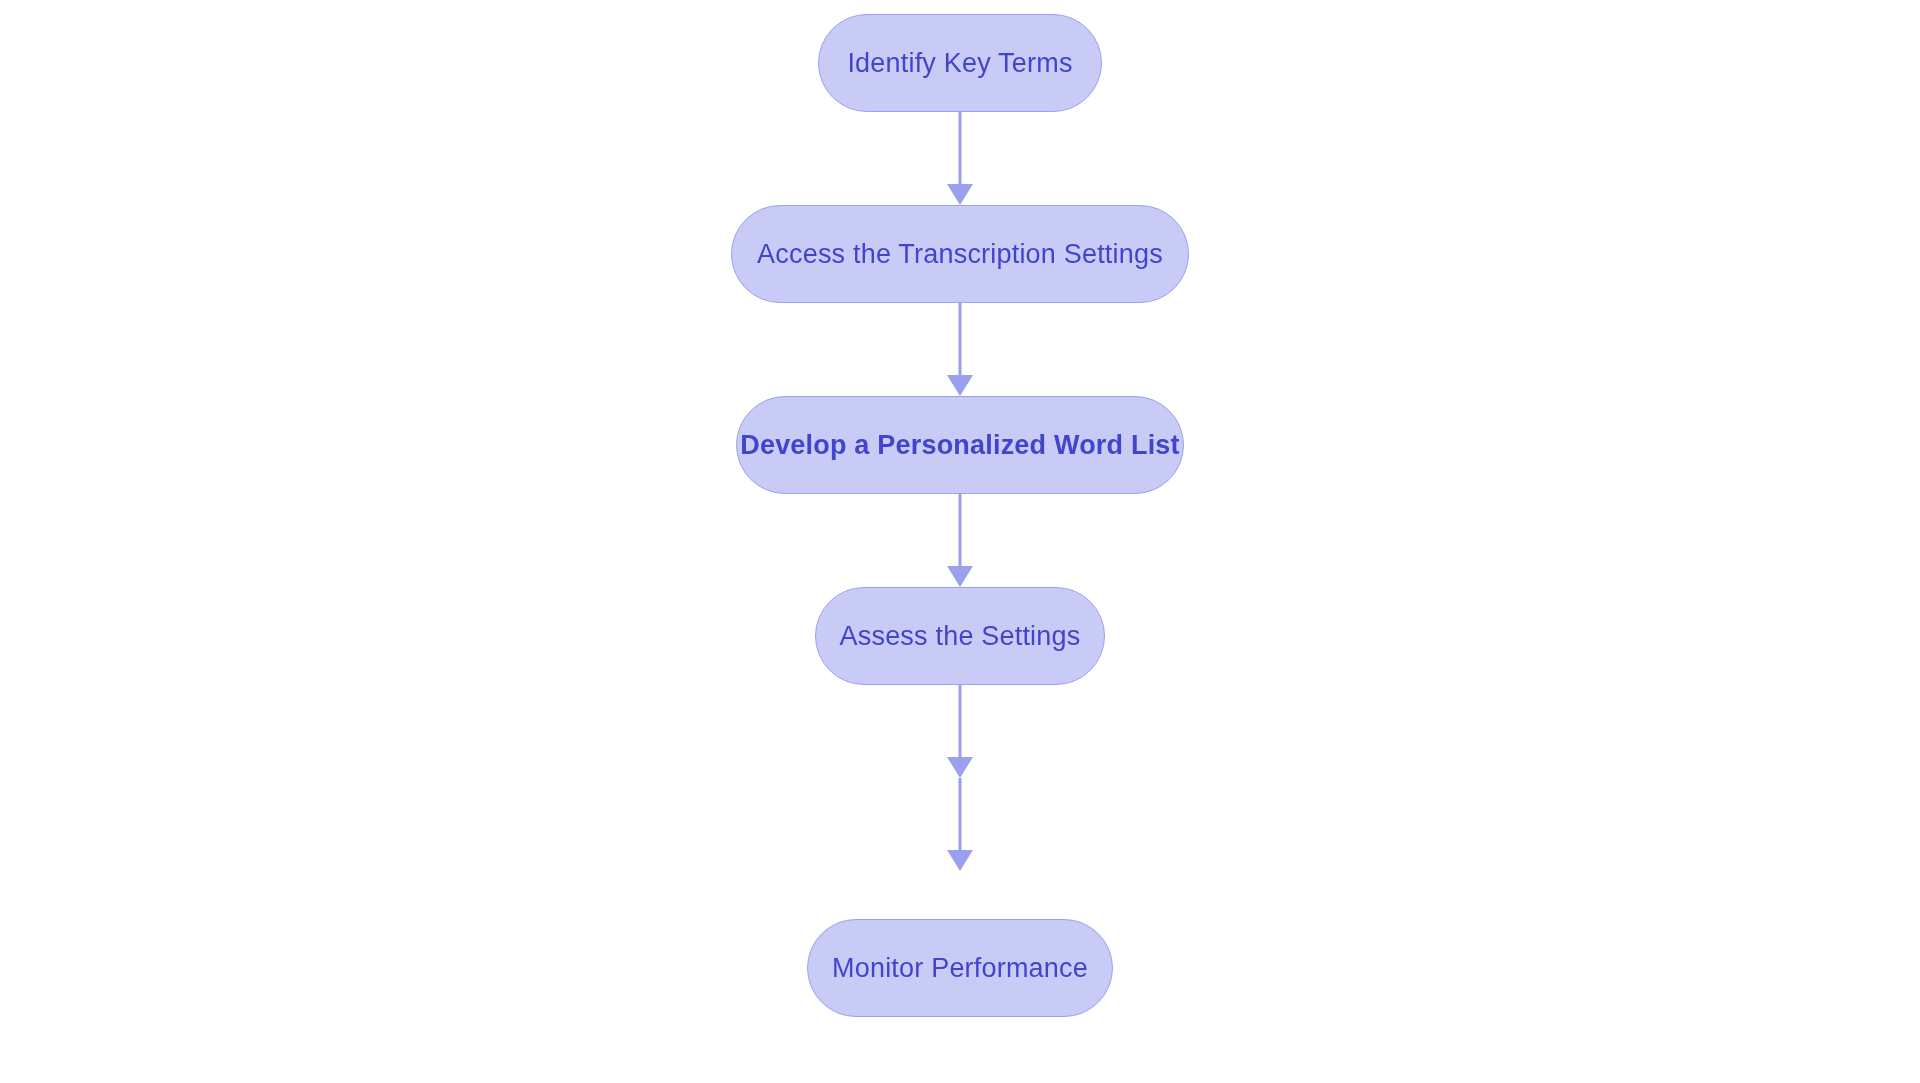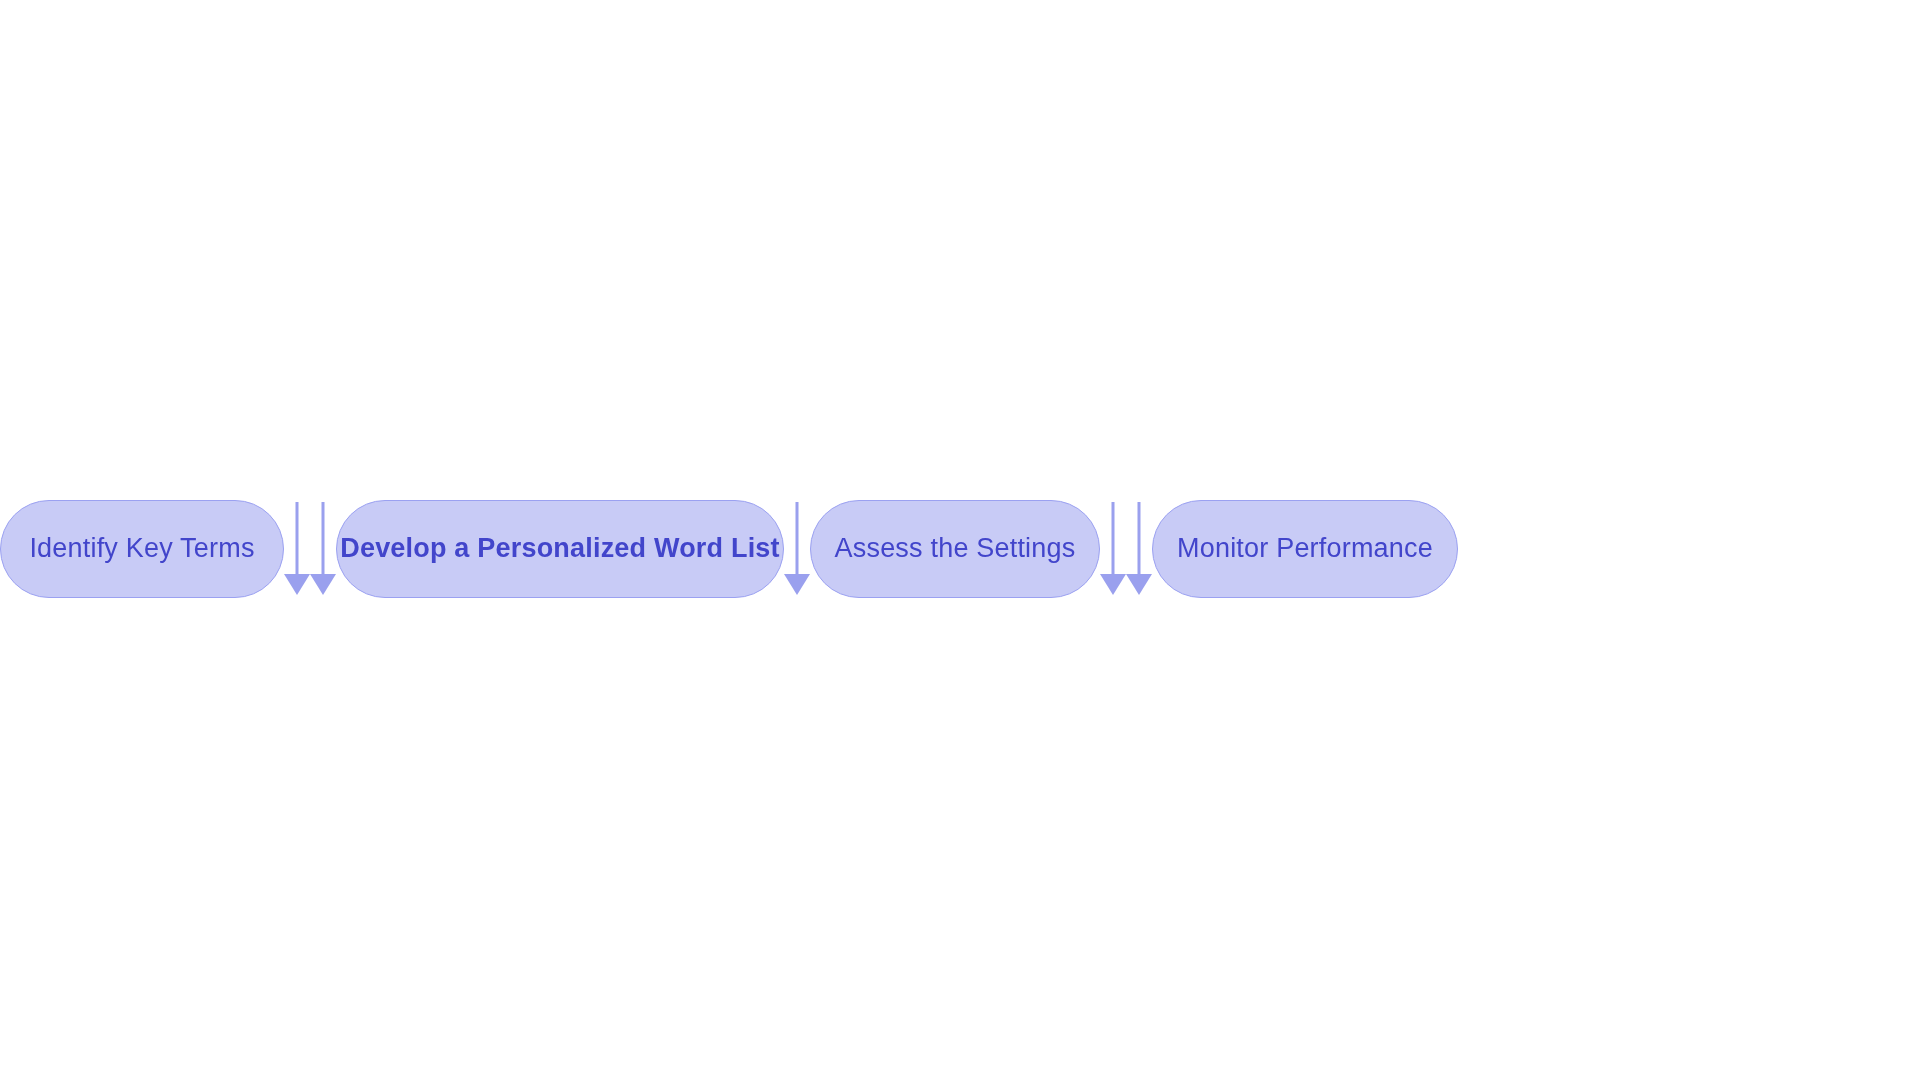--- a/index.html
+++ b/index.html
@@ -13,21 +13,21 @@
     font-family: "Liberation Sans", sans-serif;
     overflow: hidden;
   }
   .canvas {
     position: relative;
     width: 1920px;
     height: 1083px;
     box-sizing: border-box;
     padding-top: 14px;
     display: flex;
-    flex-direction: row;
+    flex-direction: column;
     align-items: center;
   }
   .node {
     height: 98px;
     box-sizing: border-box;
     background: #c8cbf6;
     border: 1.5px solid #9ba1f1;
     border-radius: 49px;
     display: flex;
     align-items: center;
@@ -38,21 +38,21 @@
     font-size: 27px;
     letter-spacing: 0.2px;
     color: #4245cb;
     white-space: nowrap;
   }
   .w1 { width: 284px; }
   .w2 { width: 458px; }
   .w3 { width: 448px; font-weight: bold; }
   .w4 { width: 290px; }
   .w5 { width: 276px; }
-  .w6 { width: 306px; }
+  .w6 { width: 306px; margin-top: 48px; }
   .arrow {
     position: relative;
     width: 26px;
     height: 93px;
     flex: 0 0 auto;
   }
   .arrow .shaft {
     position: absolute;
     left: 50%;
     top: 0;
@@ -80,20 +80,23 @@
 
   <div class="node w1">
     <span class="node-label">Identify Key Terms</span>
   </div>
 
   <div class="arrow">
     <div class="shaft"></div>
     <div class="head"></div>
   </div>
 
+  <div class="node w2">
+    <span class="node-label">Access the Transcription Settings</span>
+  </div>
 
   <div class="arrow">
     <div class="shaft"></div>
     <div class="head"></div>
   </div>
 
   <div class="node w3">
     <span class="node-label">Develop a Personalized Word List</span>
   </div>
 

